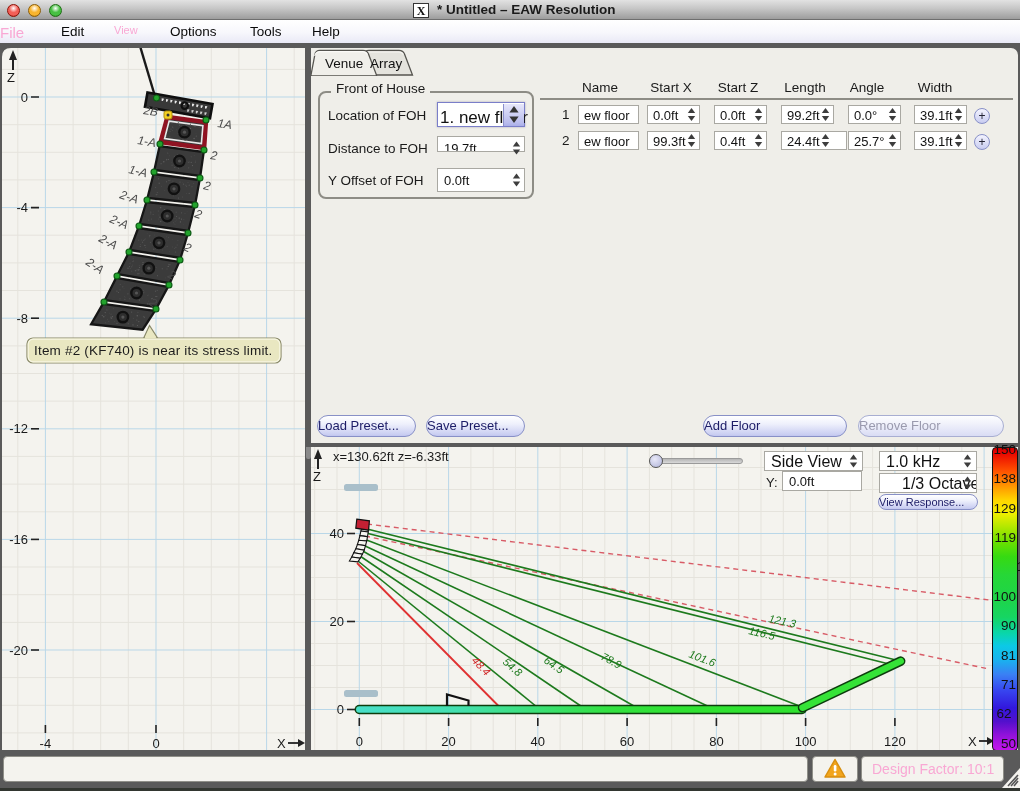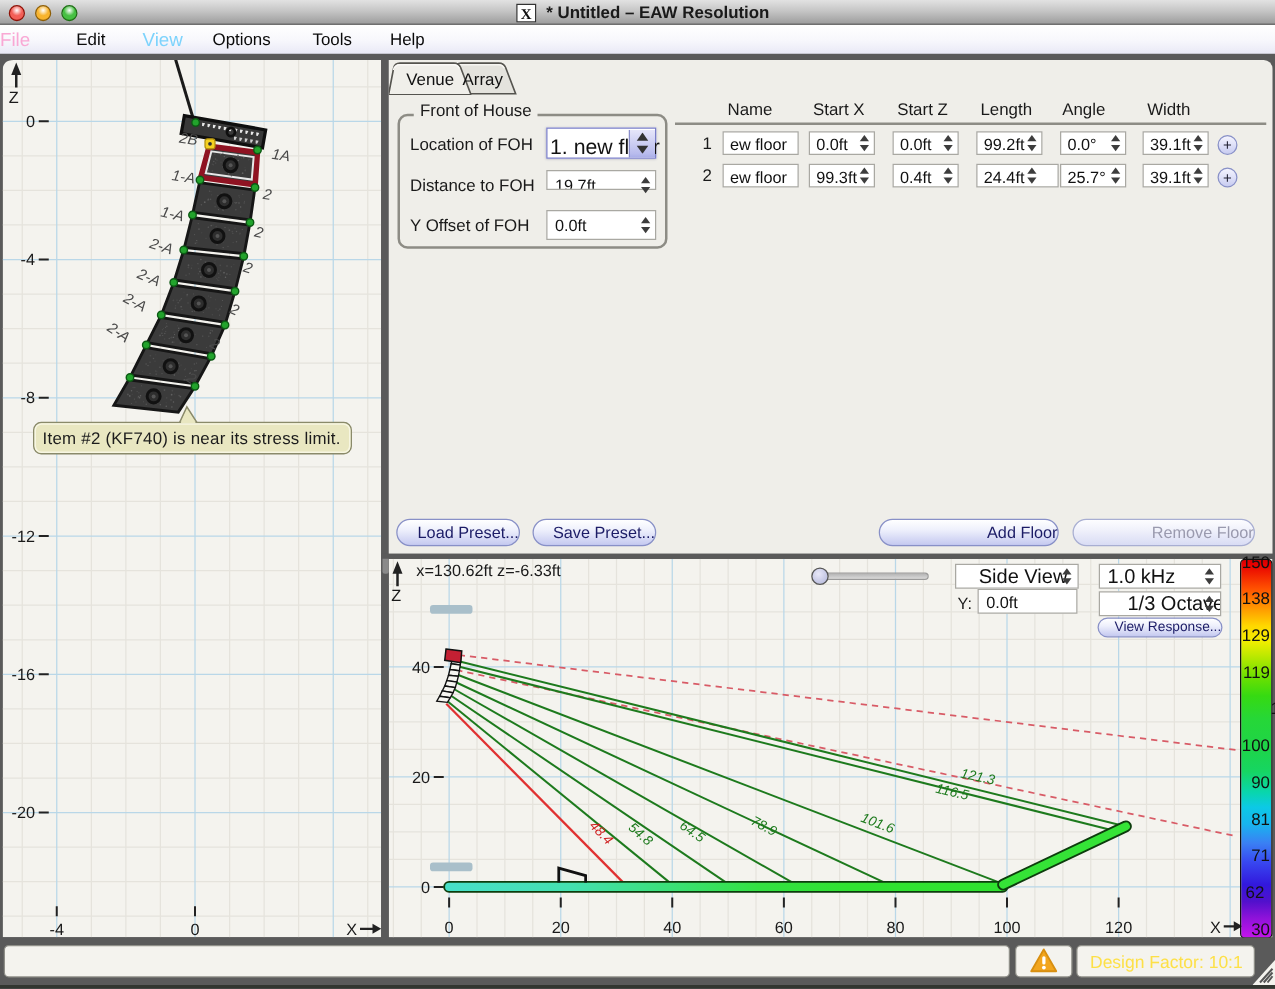--- a/index.html
+++ b/index.html
@@ -5,33 +5,33 @@
  font-family:"Liberation Sans",sans-serif;background:#5a5a5a}
 .ax{font:13px "Liberation Sans",sans-serif;fill:#1a1a1a}
 .il{font:italic 12px "Liberation Sans",sans-serif;fill:#4a4a4a}
 .tt{font:13.5px "Liberation Sans",sans-serif;fill:#1c1c1c;letter-spacing:.2px}
 .xy{font:13px "Liberation Sans",sans-serif;fill:#1a1a1a}
 .rl{font:italic 11px "Liberation Sans",sans-serif}
 .lbl{position:absolute;font-size:13.5px;color:#1a1a1a;white-space:nowrap}
 .fld{position:absolute;background:#fff;border:1px solid #a9a8a2;color:#111;white-space:nowrap;overflow:hidden}
 .pill{position:absolute;height:22px;border-radius:11px;border:1px solid #8890c7;
  background:linear-gradient(#ffffff,#eef0fc 40%,#c8ccf1 95%,#bfc4ee);
- color:#1c1c66;font-size:13px;text-align:right;line-height:20px}
+ color:#1c1c66;font-size:13px;text-align:left;line-height:20px}
 .hd{position:absolute;font-size:13.5px;color:#1a1a1a}
 </style></head><body>
 <div style="position:absolute;left:0;top:0;width:1020px;height:20px;background:linear-gradient(#e2e2e2,#c6c6c6 45%,#9d9d9d);border-bottom:1px solid #6f6f6f"></div>
 <div style="position:absolute;left:7px;top:3.5px;width:13px;height:13px;border-radius:50%;background:radial-gradient(circle at 50% 30%, #fff 0%, #f35f57 45%, #f35f57 70%, #8e1106 100%);border:1px solid #8e1106"></div>
 <div style="position:absolute;left:28px;top:3.5px;width:13px;height:13px;border-radius:50%;background:radial-gradient(circle at 50% 30%, #fff 0%, #f8b42e 45%, #f8b42e 70%, #8e5e06 100%);border:1px solid #8e5e06"></div>
 <div style="position:absolute;left:49px;top:3.5px;width:13px;height:13px;border-radius:50%;background:radial-gradient(circle at 50% 30%, #fff 0%, #47c043 45%, #47c043 70%, #1e6e14 100%);border:1px solid #1e6e14"></div>
 <div style="position:absolute;left:413px;top:3px;width:16px;height:15px;background:#fff;border:1px solid #333;font:600 12px 'Liberation Serif',serif;text-align:center;line-height:14px;color:#111">X</div>
 <div style="position:absolute;left:437px;top:2px;font-size:13.5px;font-weight:600;color:#1a1a1a">* Untitled – EAW Resolution</div>
 <div style="position:absolute;left:0;top:20px;width:1020px;height:23px;background:linear-gradient(#ffffff,#f7f7fc 55%,#e9e9f6)"></div>
 <div style="position:absolute;left:0;top:24px;font-size:15px;color:#f9a8d4">File</div>
 <div style="position:absolute;left:61px;top:24px;font-size:13.5px;color:#0a0a0a">Edit</div>
-<div style="position:absolute;left:114px;top:24px;font-size:15px;color:#7dd3fc">View</div>
+<div style="position:absolute;left:114px;top:24px;font-size:11px;color:#f9a8d4">View</div>
 <div style="position:absolute;left:170px;top:24px;font-size:13.5px;color:#0a0a0a">Options</div>
 <div style="position:absolute;left:250px;top:24px;font-size:13.5px;color:#0a0a0a">Tools</div>
 <div style="position:absolute;left:312px;top:24px;font-size:13.5px;color:#0a0a0a">Help</div>
 <div style="position:absolute;left:311px;top:48px;width:707px;height:395px;background:#efeee9;border-radius:0 7px 0 0"></div>
 <div style="position:absolute;left:305.5px;top:445px;width:5px;height:14px;background:#8a8a8a;border-radius:2px"></div>
 <svg id="lp" width="303" height="702" style="position:absolute;left:2px;top:48px">
     <defs>
       <clipPath id="lpc">
         <path d="M0 9 Q0 0 9 0 L303 0 L303 702 L0 702 Z"></path>
       </clipPath>
@@ -722,21 +722,21 @@
     <path d="M4.5 16.0 L8.2 11.0 H0.8 Z" fill="#3d3d3d"></path>
   </svg>
 <div style="position:absolute;left:974px;top:134px;width:16px;height:16px;border-radius:50%;border:1px solid #8890c7;background:linear-gradient(#f4f4fe,#c8ccf1);color:#223;font-size:12px;text-align:center;line-height:14px">+</div>
 <div class="pill" style="left:317px;top:415px;width:99px">Load Preset...</div>
 <div class="pill" style="left:426px;top:415px;width:99px">Save Preset...</div>
 <div class="pill" style="left:703px;top:415px;width:144px">Add Floor</div>
 <div class="pill" style="left:858px;top:415px;width:146px;color:#9a9aae;border-color:#a8aed2;background:linear-gradient(#fdfdff,#f0f1fb 40%,#d9dcf4)">Remove Floor</div>
 <div style="position:absolute;left:305px;top:443px;width:715px;height:4px;background:#5a5a5a"></div>
 <div style="position:absolute;left:652px;top:458px;width:91px;height:6px;border-radius:3px;background:linear-gradient(#b5b5b5,#d9d9d9);border:1px solid #9a9a9a"></div>
 <div style="position:absolute;left:649px;top:454px;width:14px;height:14px;border-radius:50%;background:radial-gradient(circle at 40% 35%,#e8e8f8,#b0b4d8);border:1.5px solid #555"></div>
-<div class="fld" style="left:764px;top:451px;width:99px;height:20px;line-height:19px;padding-left:18px">Side View</div>
+<div class="fld" style="left:764px;top:451px;width:99px;height:20px;line-height:19px;padding-left:6px">Side View</div>
 <svg style="position:absolute;left:849px;top:451px" width="9" height="20">
     <path d="M4.5 3.5 L8.2 8.5 H0.8 Z" fill="#3d3d3d"></path>
     <path d="M4.5 16.5 L8.2 11.5 H0.8 Z" fill="#3d3d3d"></path>
   </svg>
 <div class="fld" style="left:879px;top:451px;width:98px;height:20px;line-height:19px;padding-left:6px">1.0 kHz</div>
 <svg style="position:absolute;left:963px;top:451px" width="9" height="20">
     <path d="M4.5 3.5 L8.2 8.5 H0.8 Z" fill="#3d3d3d"></path>
     <path d="M4.5 16.5 L8.2 11.5 H0.8 Z" fill="#3d3d3d"></path>
   </svg>
 <div class="lbl" style="left:766px;top:475px;font-size:13px">Y:</div>
@@ -751,27 +751,27 @@
 <div style="position:absolute;left:992px;top:442.0px;width:24px;text-align:right;font-size:13.5px;color:#111">150</div>
 <div style="position:absolute;left:992px;top:471.4px;width:24px;text-align:right;font-size:13.5px;color:#111">138</div>
 <div style="position:absolute;left:992px;top:500.7px;width:24px;text-align:right;font-size:13.5px;color:#111">129</div>
 <div style="position:absolute;left:992px;top:530.0px;width:24px;text-align:right;font-size:13.5px;color:#111">119</div>
 <div style="position:absolute;left:992px;top:559.4px;width:46px;text-align:right;font-size:13.5px;color:#111">110</div>
 <div style="position:absolute;left:992px;top:588.8px;width:24px;text-align:right;font-size:13.5px;color:#111">100</div>
 <div style="position:absolute;left:992px;top:618.1px;width:24px;text-align:right;font-size:13.5px;color:#111">90</div>
 <div style="position:absolute;left:992px;top:647.5px;width:24px;text-align:right;font-size:13.5px;color:#111">81</div>
 <div style="position:absolute;left:992px;top:676.8px;width:24px;text-align:right;font-size:13.5px;color:#111">71</div>
 <div style="position:absolute;left:992px;top:706.2px;width:24px;text-align:center;font-size:13.5px;color:#111">62</div>
-<div style="position:absolute;left:992px;top:735.5px;width:24px;text-align:right;font-size:13.5px;color:#111">30</div>
+<div style="position:absolute;left:992px;top:735.5px;width:24px;text-align:right;font-size:13.5px;color:#111">50</div>
 <div style="position:absolute;left:0;top:750px;width:1020px;height:38px;background:#5a5a5a"></div>
 <div style="position:absolute;left:0;top:788px;width:1020px;height:3px;background:#323630"></div>
 <div style="position:absolute;left:3px;top:756px;width:805px;height:26px;background:#f4f3ee;border:1px solid #8f8f88;border-radius:4px"></div>
 <div style="position:absolute;left:812px;top:756px;width:46px;height:26px;background:#f4f3ee;border:1px solid #8f8f88;border-radius:4px"></div>
 <svg style="position:absolute;left:824px;top:758px" width="22" height="21">
     <path d="M11 1.5 L21 19 H1 Z" fill="#f2a51d" stroke="#d88f10" stroke-width="1.5" stroke-linejoin="round"></path>
     <rect x="9.8" y="7" width="2.6" height="6.5" rx="1.2" fill="#fff"></rect>
     <circle cx="11.1" cy="16" r="1.5" fill="#fff"></circle>
   </svg>
 <div style="position:absolute;left:861px;top:756px;width:143px;height:26px;background:#f4f3ee;border:1px solid #8f8f88;border-radius:4px"></div>
-<div style="position:absolute;left:872px;top:761px;font-size:14px;color:#fde047">Design Factor: 10:1</div>
+<div style="position:absolute;left:872px;top:761px;font-size:14px;color:#f9a8d4">Design Factor: 10:1</div>
 <svg style="position:absolute;left:1002px;top:768px" width="18" height="20">
     <path d="M18 0 L18 20 L0 20 Z" fill="#f4f3ee"></path>
     <path d="M6 18 L16 7 M9 18 L16 10 M12 18 L16 13" stroke="#555" stroke-width="1.6"></path>
   </svg>
 </body></html>

